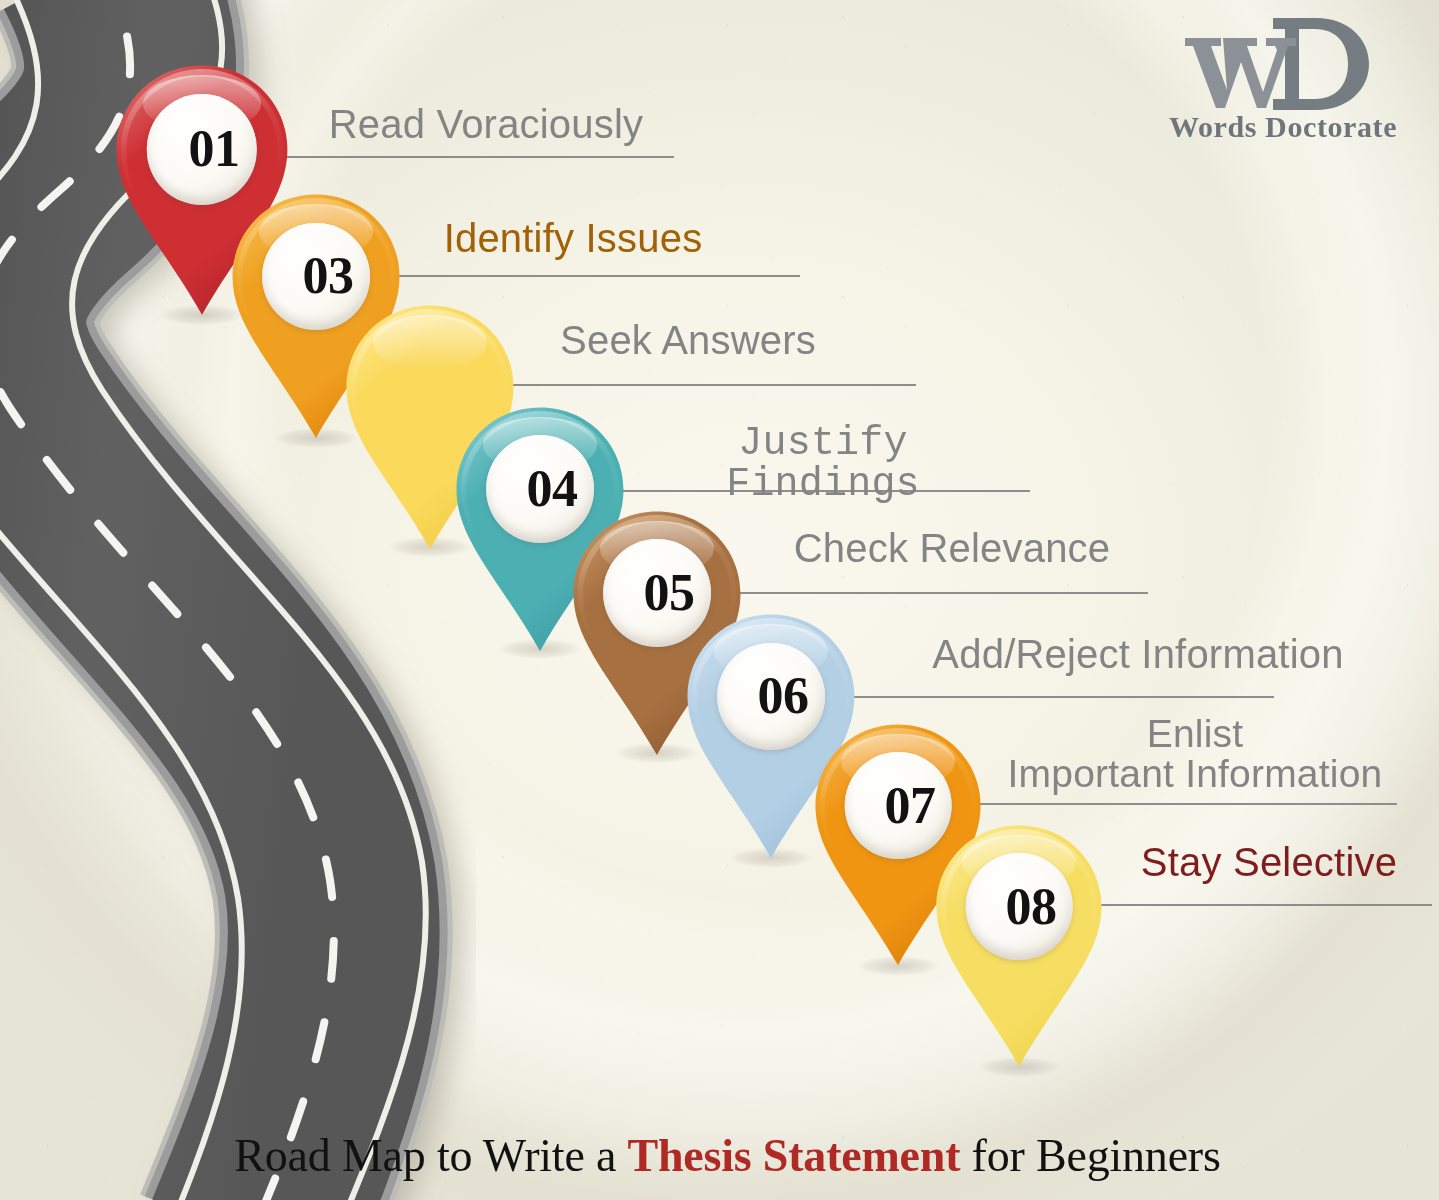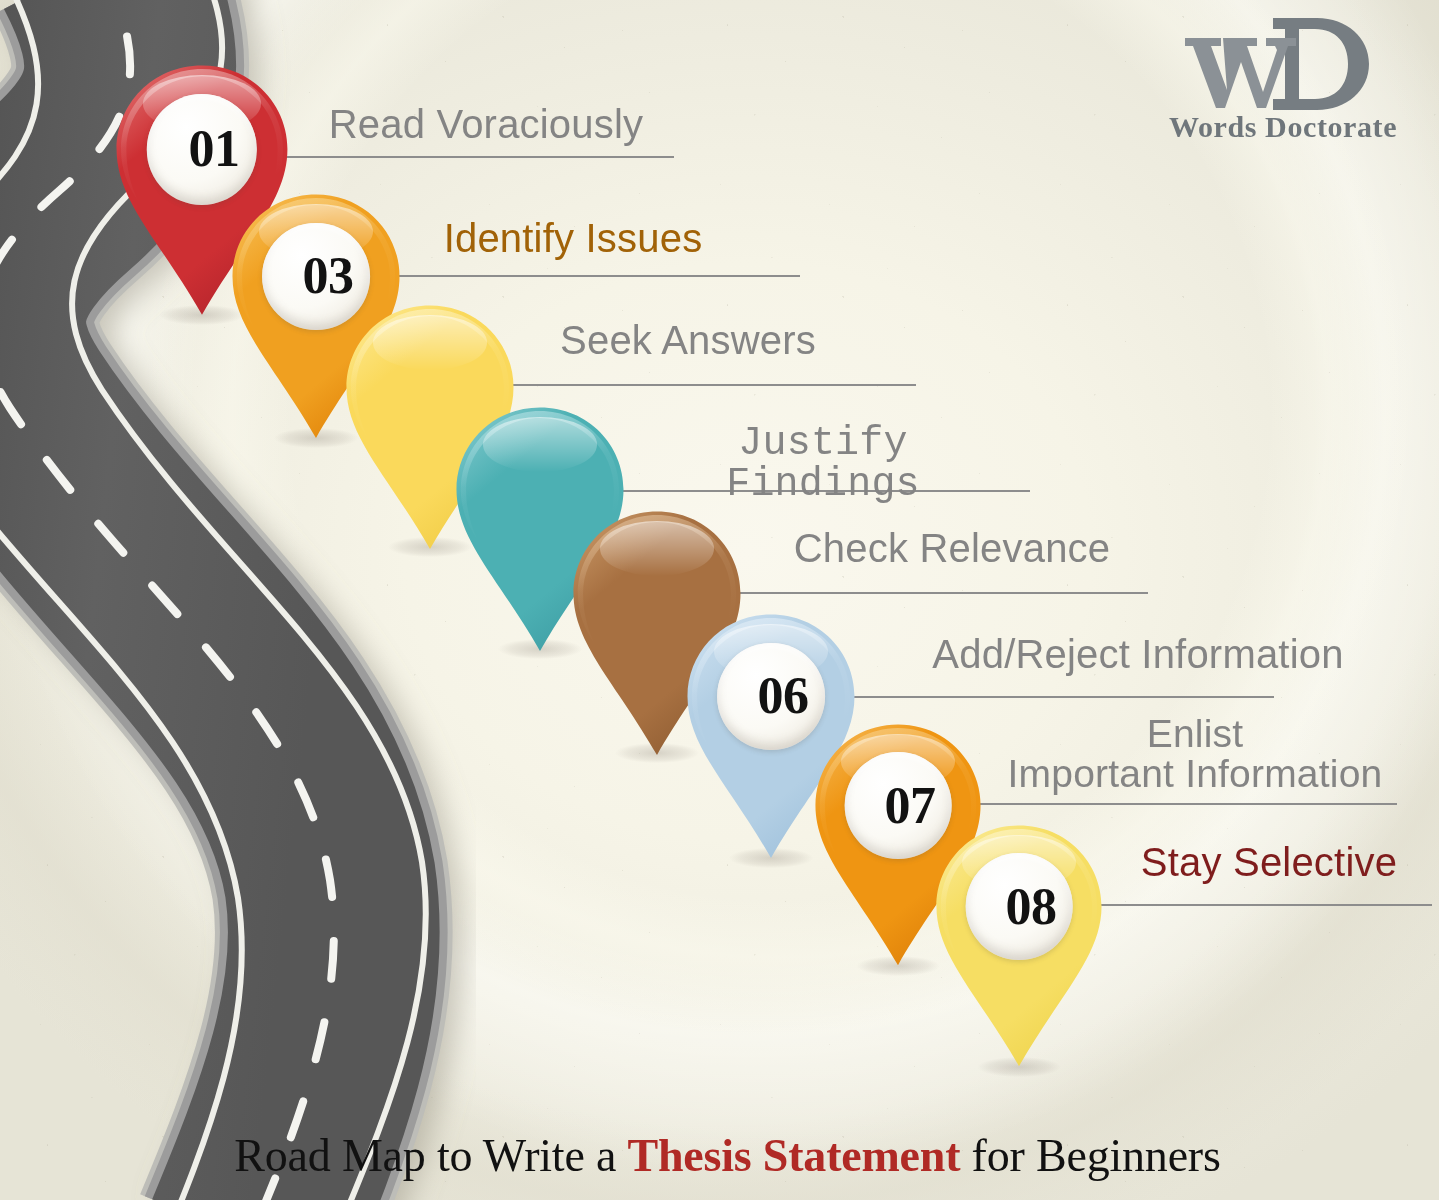--- a/index.html
+++ b/index.html
@@ -348,20 +348,23 @@
             <linearGradient id="r3" x1="0" y1="0" x2="0.3" y2="1">
               <stop offset="0%" stop-color="#A5DADD"></stop>
               <stop offset="55%" stop-color="#A5DADD" stop-opacity="0.15"></stop>
               <stop offset="100%" stop-color="#A5DADD" stop-opacity="0"></stop>
             </linearGradient>
           </defs>
           <path d="M50 2 C22 2 2 24 2 49 C2 78 26 100 50 142 C74 100 98 78 98 49 C98 24 78 2 50 2 Z" fill="url(#g3)"></path>
           <path d="M50 4 C24 4 4.5 25 4.5 49 C4.5 60 8 69 14 78 C9.5 68 7.5 59 7.5 49 C7.5 27 26 8 50 8 C74 8 92.5 27 92.5 49 C92.5 59 90.5 68 86 78 C92 69 95.5 60 95.5 49 C95.5 25 76 4 50 4 Z" fill="url(#r3)" opacity="0.95"></path>
         </svg>
         <div class="pin-gloss"></div>
+        <div class="pin-disc">
+          <span class="pin-num" style="font-size: 52px;">04</span>
+        </div>
       </div>
       <div class="pin" style="left: 570px; top: 508px; width: 174px; height: 250px; z-index: 14;">
         <div class="pin-shadow"></div>
         <svg class="pin-body" viewBox="0 0 100 144" preserveAspectRatio="none">
           <defs>
             <linearGradient id="g4" x1="0.15" y1="0" x2="0.72" y2="1">
               <stop offset="0%" stop-color="#C79665"></stop>
               <stop offset="26%" stop-color="#A77041"></stop>
               <stop offset="74%" stop-color="#A77041"></stop>
               <stop offset="100%" stop-color="#8E5C31"></stop>
@@ -369,20 +372,23 @@
             <linearGradient id="r4" x1="0" y1="0" x2="0.3" y2="1">
               <stop offset="0%" stop-color="#D9B48D"></stop>
               <stop offset="55%" stop-color="#D9B48D" stop-opacity="0.15"></stop>
               <stop offset="100%" stop-color="#D9B48D" stop-opacity="0"></stop>
             </linearGradient>
           </defs>
           <path d="M50 2 C22 2 2 24 2 49 C2 78 26 100 50 142 C74 100 98 78 98 49 C98 24 78 2 50 2 Z" fill="url(#g4)"></path>
           <path d="M50 4 C24 4 4.5 25 4.5 49 C4.5 60 8 69 14 78 C9.5 68 7.5 59 7.5 49 C7.5 27 26 8 50 8 C74 8 92.5 27 92.5 49 C92.5 59 90.5 68 86 78 C92 69 95.5 60 95.5 49 C95.5 25 76 4 50 4 Z" fill="url(#r4)" opacity="0.95"></path>
         </svg>
         <div class="pin-gloss"></div>
+        <div class="pin-disc">
+          <span class="pin-num" style="font-size: 52px;">05</span>
+        </div>
       </div>
       <div class="pin" style="left: 684px; top: 611px; width: 174px; height: 252px; z-index: 15;">
         <div class="pin-shadow"></div>
         <svg class="pin-body" viewBox="0 0 100 144" preserveAspectRatio="none">
           <defs>
             <linearGradient id="g5" x1="0.15" y1="0" x2="0.72" y2="1">
               <stop offset="0%" stop-color="#CCE0F0"></stop>
               <stop offset="26%" stop-color="#B3CFE4"></stop>
               <stop offset="74%" stop-color="#B3CFE4"></stop>
               <stop offset="100%" stop-color="#9EC0DB"></stop>

